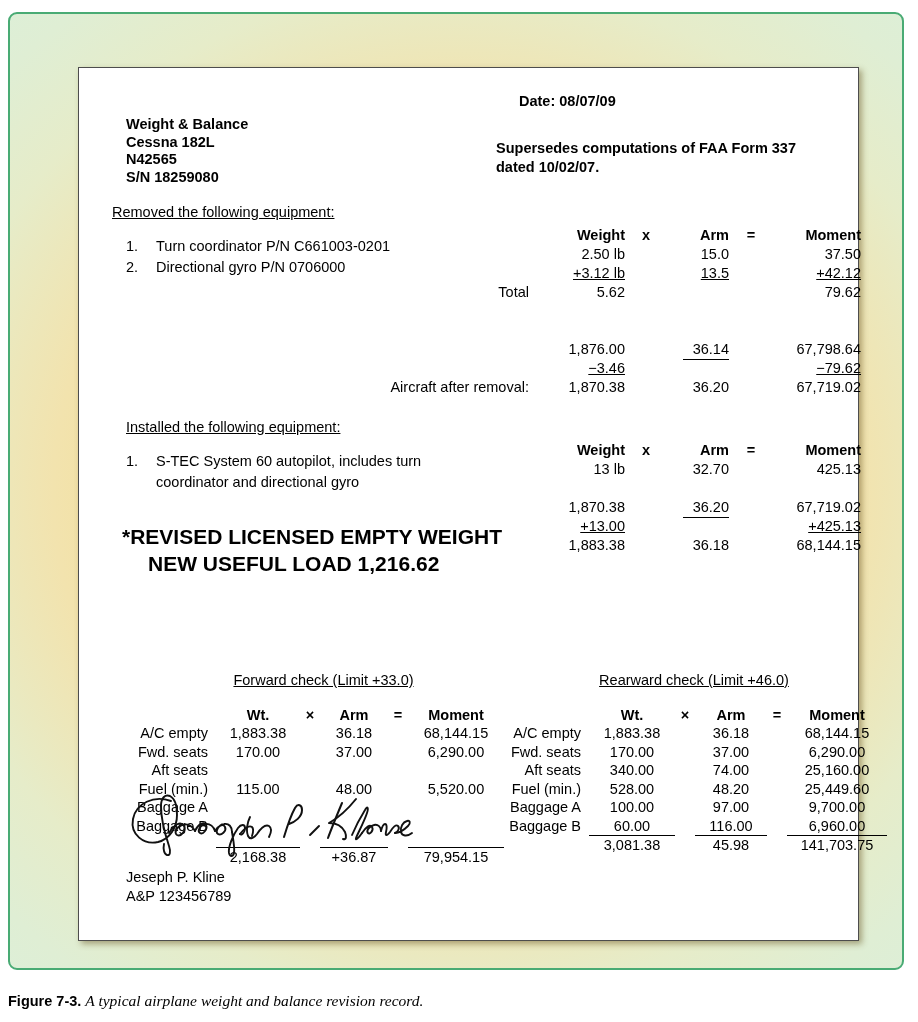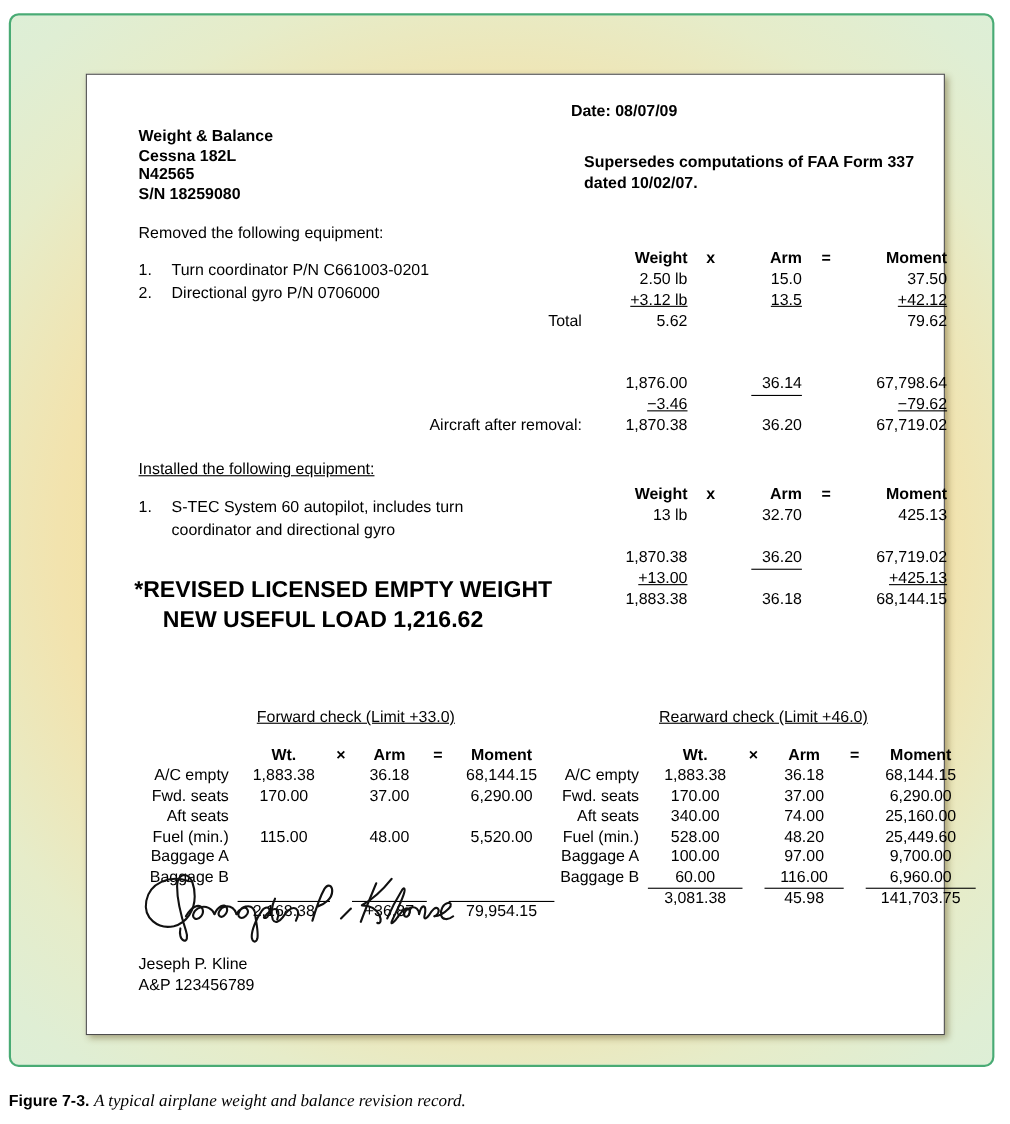--- a/index.html
+++ b/index.html
@@ -61,34 +61,35 @@
   }
   #hdr-date {
     position: absolute;
     left: 440px;
     top: 25px;
     font-size: 14.5px;
     font-weight: bold;
   }
   #hdr-supersedes {
     position: absolute;
-    left: 452px;
+    left: 417px;
     top: 71px;
     width: 320px;
     font-size: 14.5px;
     font-weight: bold;
     line-height: 19px;
   }
 
   
   #removed-title {
     position: absolute;
-    left: 47px;
+    left: 33px;
     top: 136px;
     font-size: 14.5px;
+    text-decoration: underline;
   }
   #removed-list {
     position: absolute;
     left: 47px;
     top: 168px;
     font-size: 14.5px;
     line-height: 21px;
   }
   #removed-list .li { display: flex; }
   #removed-list .num { width: 30px; }
@@ -155,20 +156,21 @@
     border-top: 1.4px solid #000;
     height: 0;
     vertical-align: top;
   }
 
   
   .check {
     position: absolute;
     font-size: 14.5px;
     line-height: 18.5px;
+    margin-top: 28px;
   }
   .check .ctitle {
     text-align: center;
     text-decoration: underline;
     margin-bottom: 16px;
     white-space: nowrap;
   }
   .check table { border-collapse: collapse; }
   .check td { padding: 0; height: 18.5px; white-space: nowrap; }
   .check td.name { text-align: right; padding-right: 8px; }

